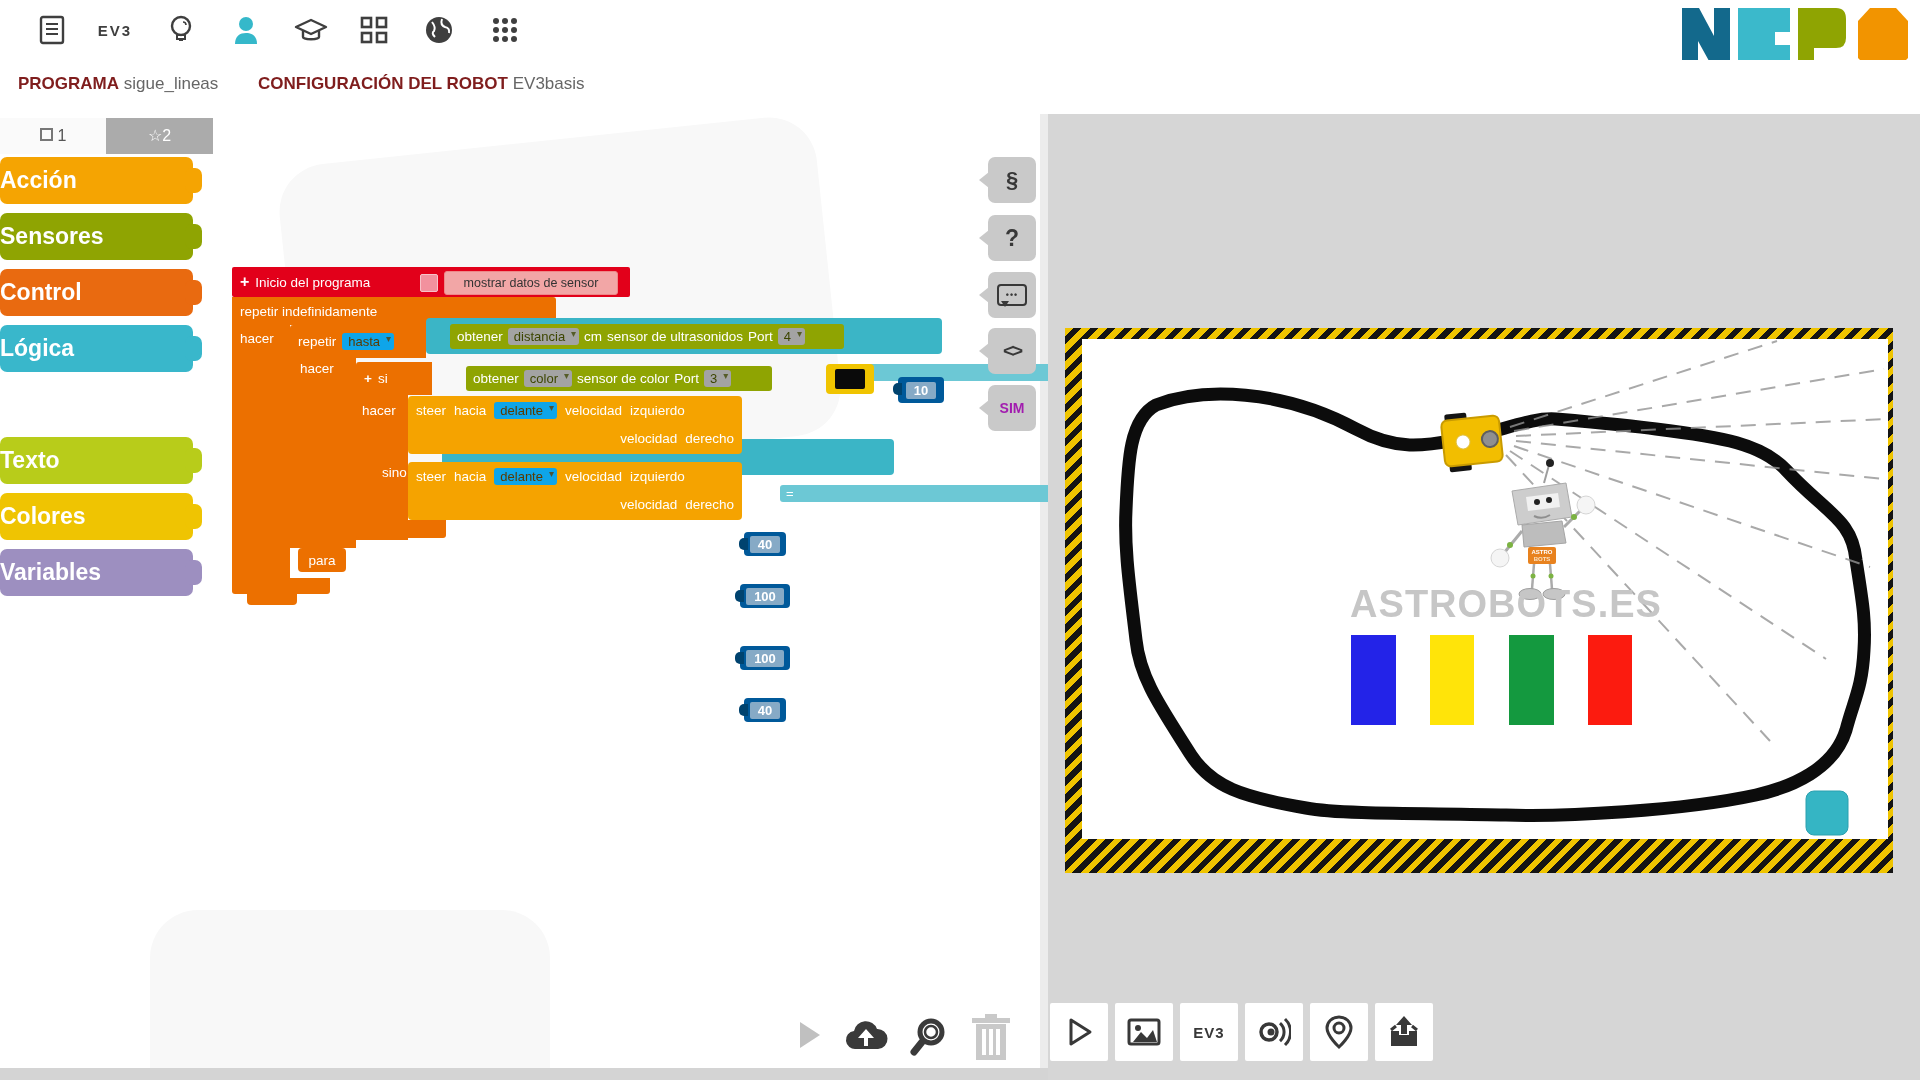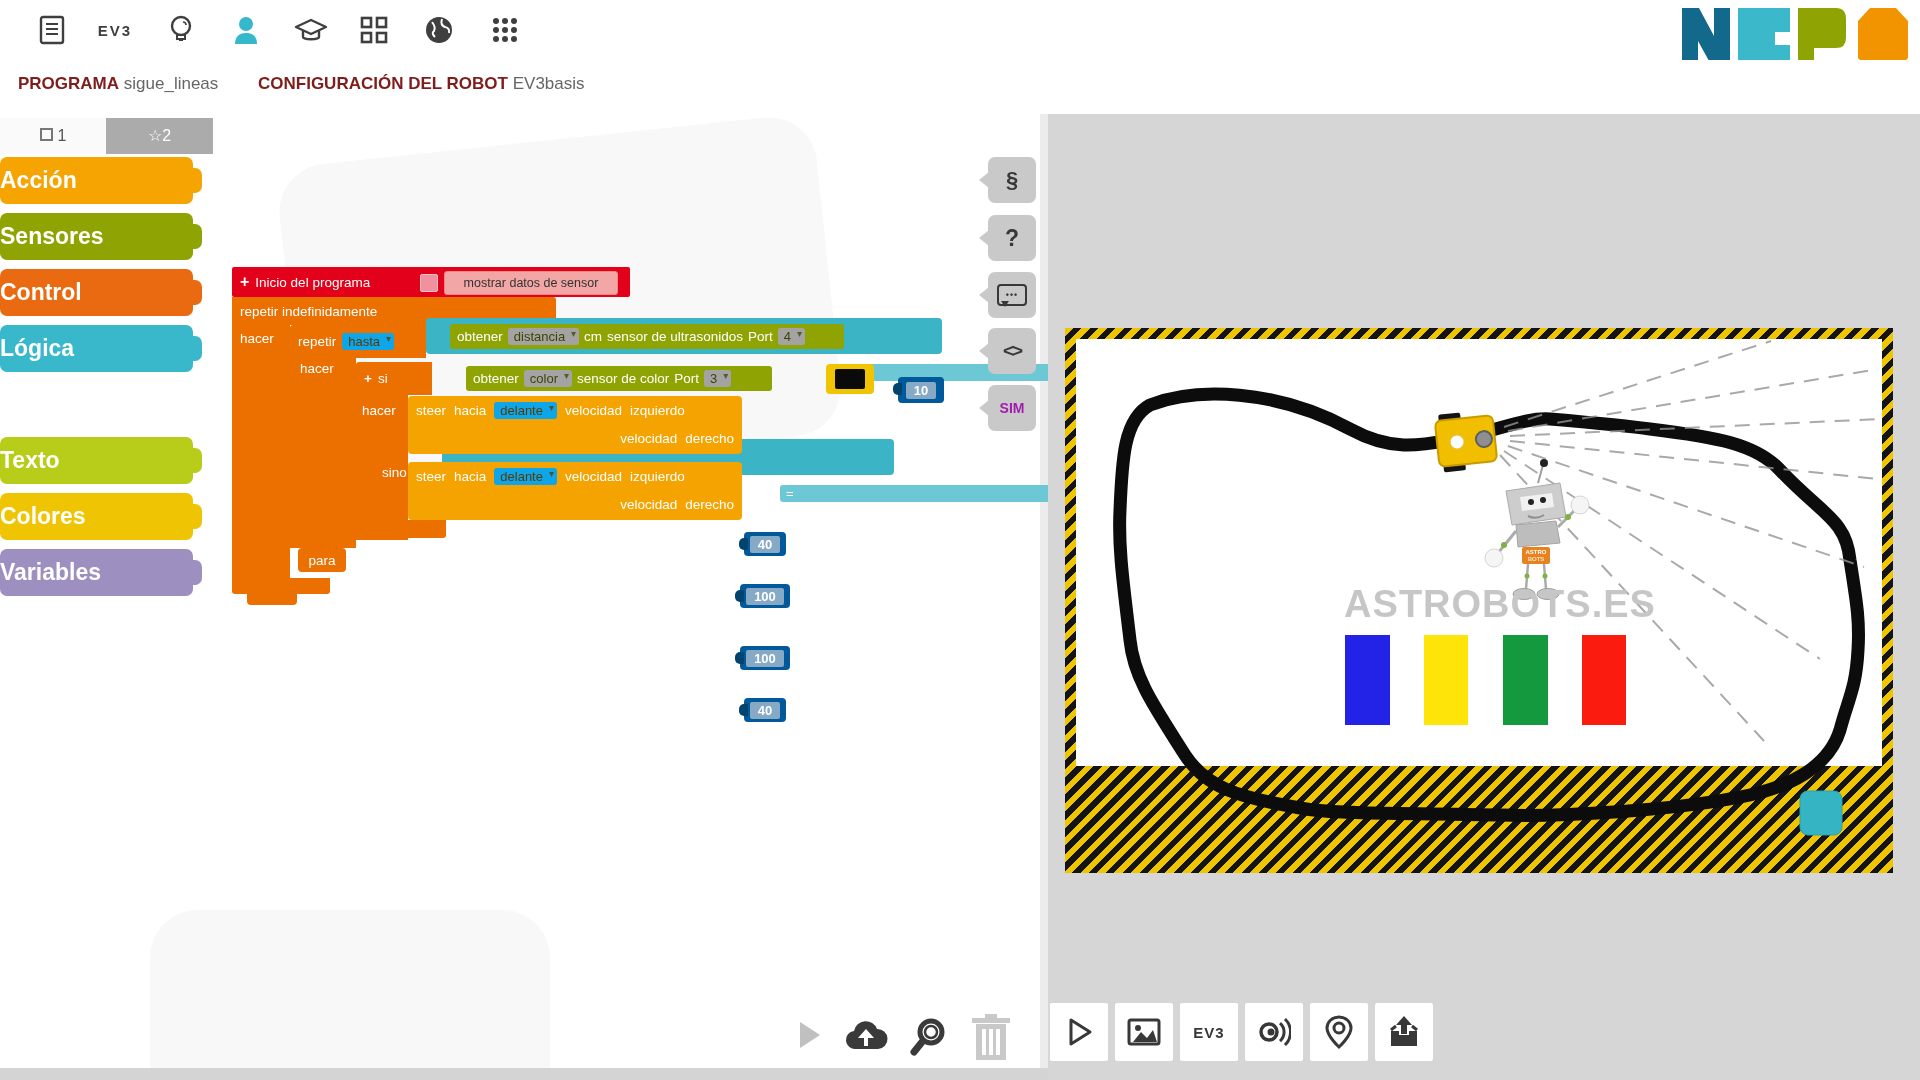--- a/index.html
+++ b/index.html
@@ -50,21 +50,21 @@
   
   .sidebtn{left:988px;width:48px;height:46px;background:#C9C9C9;border-radius:7px;
       display:flex;align-items:center;justify-content:center;color:#383838;}
   .sidebtn::before{content:"";position:absolute;left:-9px;top:15px;border:8px solid transparent;
       border-right:10px solid #C9C9C9;border-left:none;}
 
   
   .simpanel{left:1048px;top:114px;width:872px;height:966px;background:#D6D6D6;}
   .field{left:1065px;top:328px;width:828px;height:545px;
      background:repeating-linear-gradient(135deg,#EFC400 0 6px,#141414 6px 12px);}
-  .field-inner{position:absolute;left:11px;top:11px;width:806px;height:427px;background:#fff;}
+  .field-inner{position:absolute;left:17px;top:11px;width:806px;height:500px;background:#fff;}
 
   .simbtn{top:1003px;width:58px;height:58px;background:#fff;border-radius:2px;
      display:flex;align-items:center;justify-content:center;color:#383838;}
 
   .chatico{width:26px;height:18px;border:2px solid #383838;border-radius:4px;position:relative;
      display:flex;align-items:center;justify-content:center;font-size:9px;font-weight:bold;
      letter-spacing:1px;color:#383838;}
   .chatico::after{content:"";position:absolute;left:2px;bottom:-7px;border:4px solid transparent;
      border-top:6px solid #383838;}
 </style>

